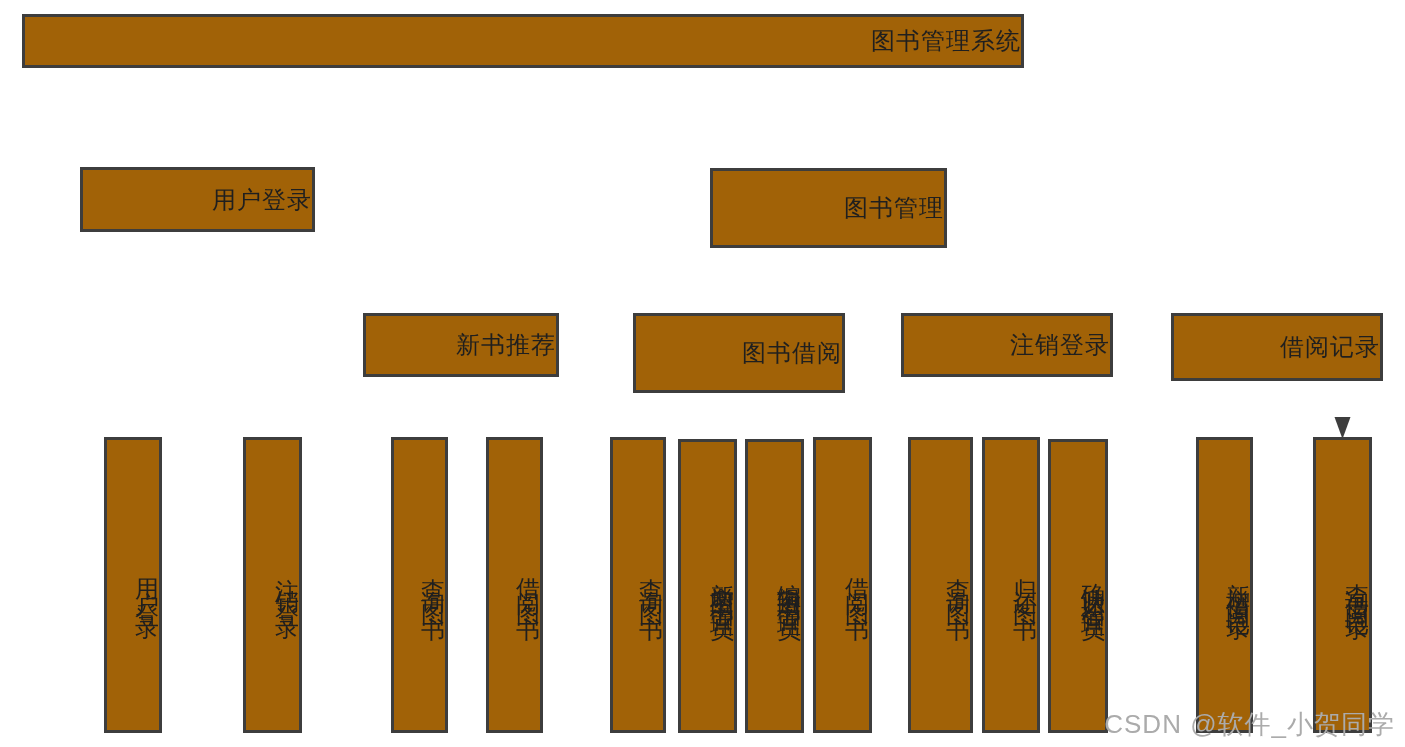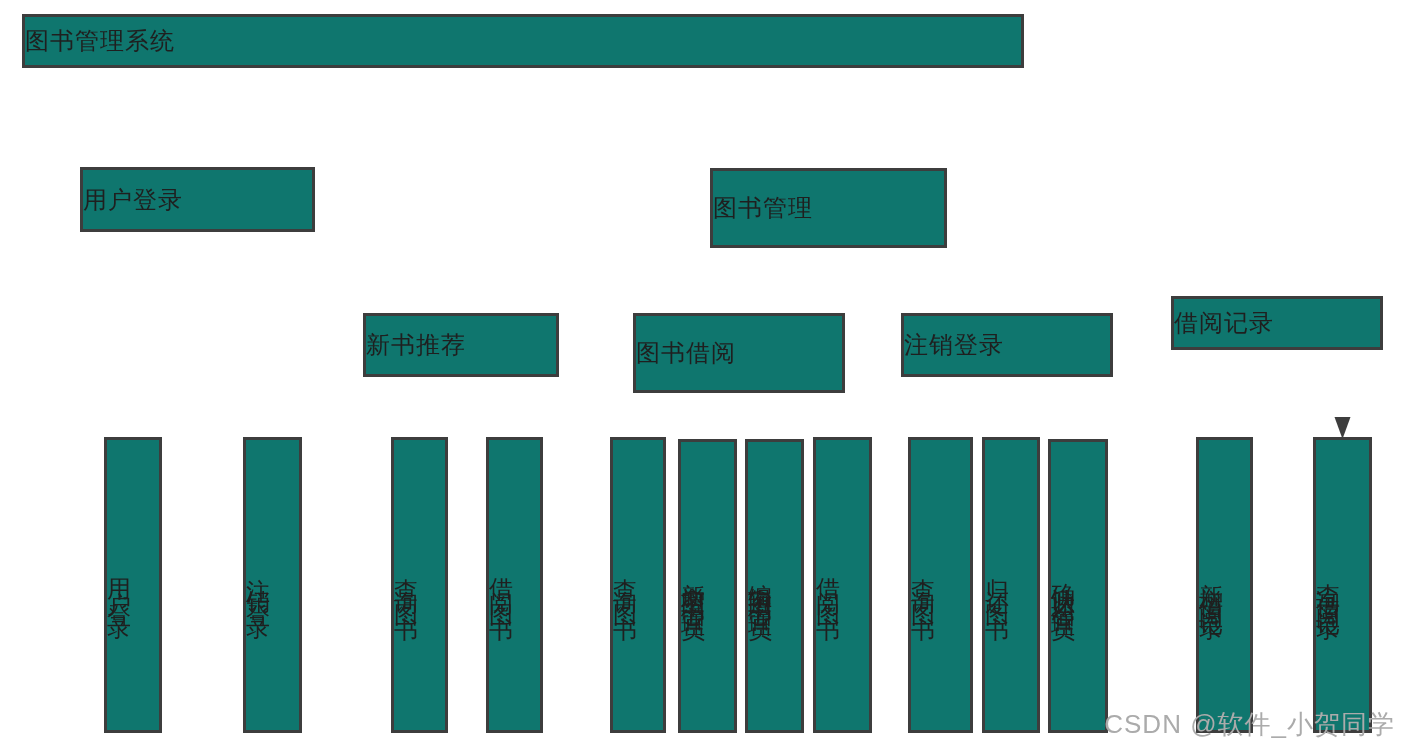--- a/index.html
+++ b/index.html
@@ -13,25 +13,25 @@
     position:relative;
     width:1405px;height:747px;
     background:var(--bg);
     font-family:"Liberation Sans","DejaVu Sans",sans-serif;
     overflow:hidden;
   }
   #connectors{position:absolute;left:0;top:0;pointer-events:none;}
   .node{
     position:absolute;
     box-sizing:border-box;
-    background:#0f766e;
+    background:#a16207;
     border:3px solid var(--line);
     display:flex;
     align-items:center;
-    justify-content:flex-start;
+    justify-content:flex-end;
   }
   .node .label{
     font-size:24px;
     color:var(--text);
     letter-spacing:1px;
     white-space:nowrap;
     line-height:1;
   }
   .node.v .label{
     writing-mode:vertical-rl;
@@ -102,21 +102,21 @@
       </div>
       <div class="node v" style="left: 908px; top: 437px; width: 65px; height: 296px;">
         <span class="label sp-wide">查询图书</span>
       </div>
       <div class="node v" style="left: 982px; top: 437px; width: 58px; height: 296px;">
         <span class="label sp-wide">归还图书</span>
       </div>
       <div class="node v" style="left: 1048px; top: 439px; width: 60px; height: 294px;">
         <span class="label sp-tight">确认归还（管理员）</span>
       </div>
-      <div class="node h" style="left: 1171px; top: 296px; width: 212px; height: 54px;">
+      <div class="node h" style="left: 1171px; top: 313px; width: 212px; height: 68px;">
         <span class="label">借阅记录</span>
       </div>
       <div class="node v" style="left: 1196px; top: 437px; width: 57px; height: 296px;">
         <span class="label sp-med">新增借阅记录</span>
       </div>
       <div class="node v" style="left: 1313px; top: 437px; width: 59px; height: 296px;">
         <span class="label sp-med">查询借阅记录</span>
       </div>
     </div>
   <div class="watermark">CSDN @软件_小贺同学</div>

